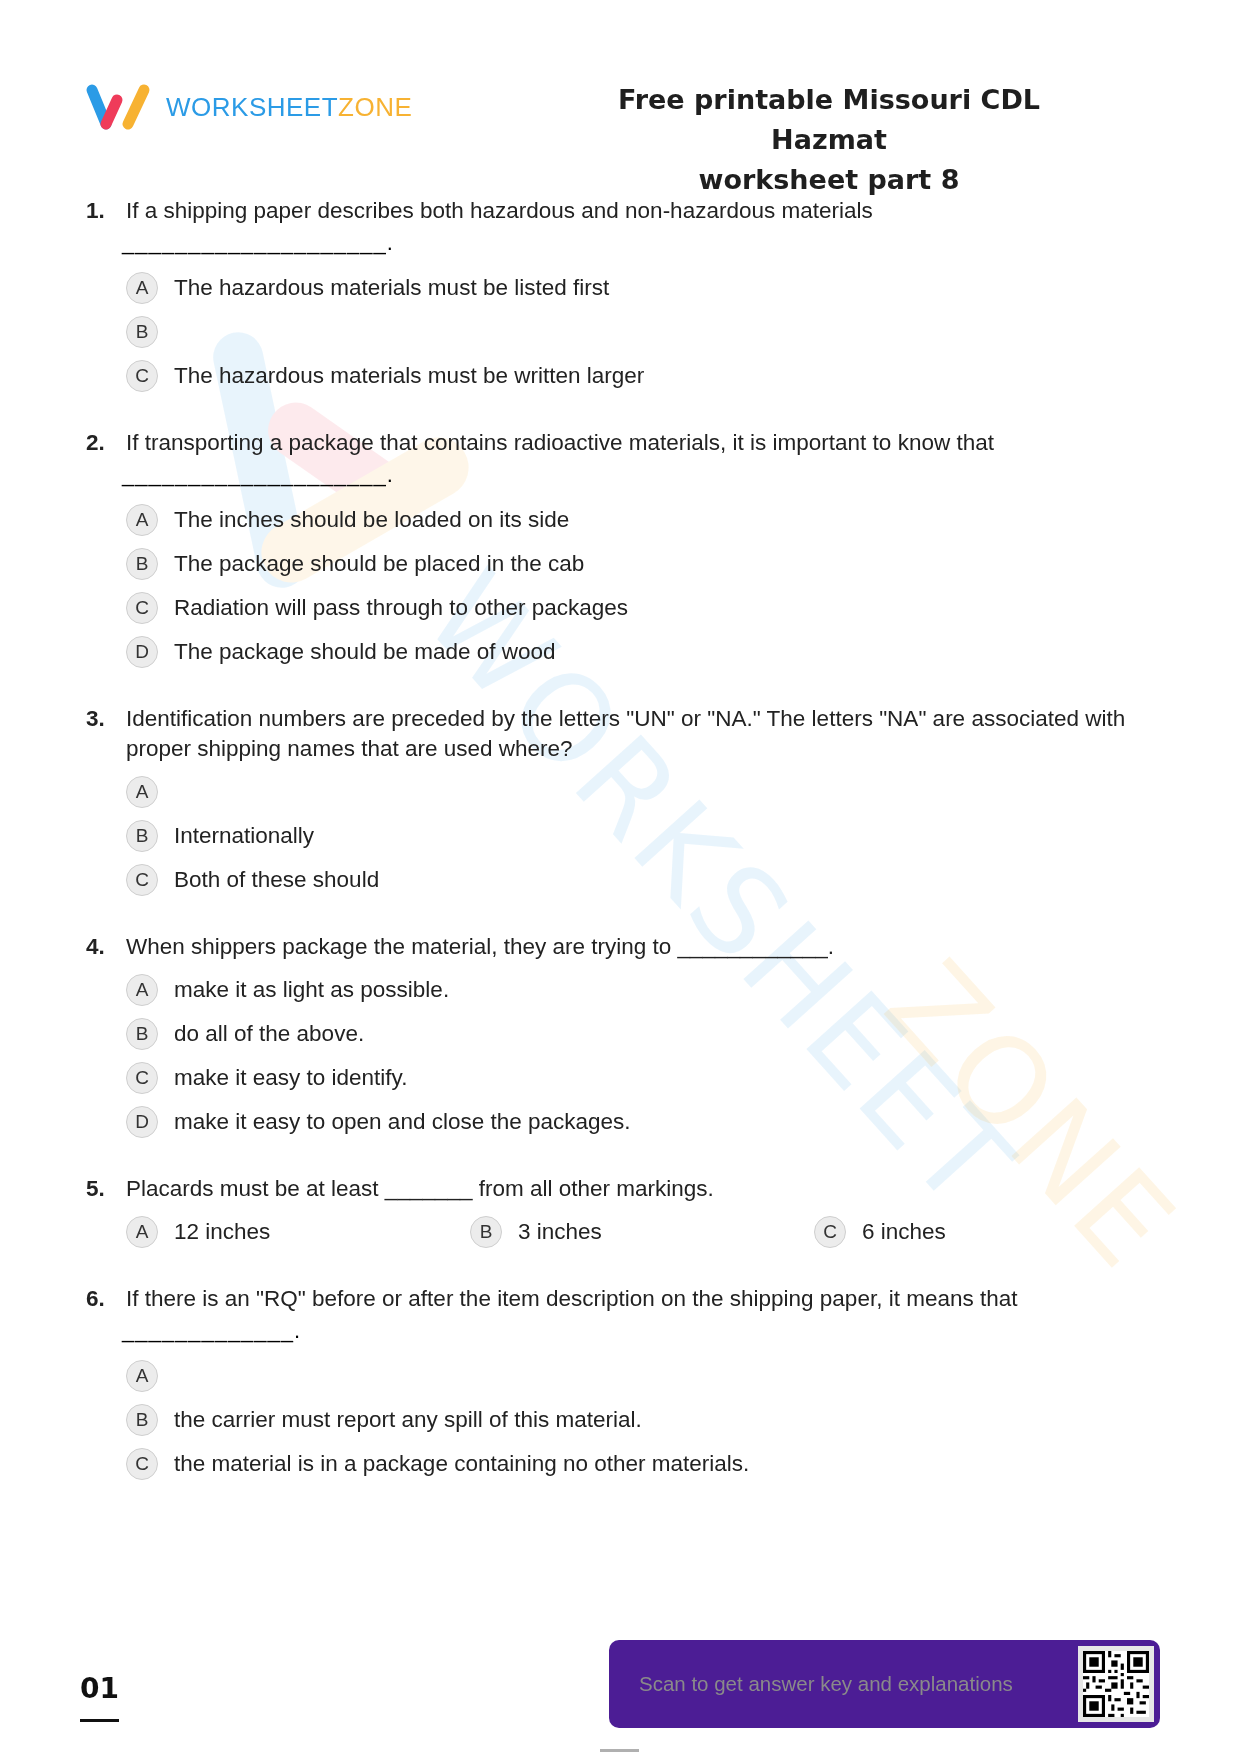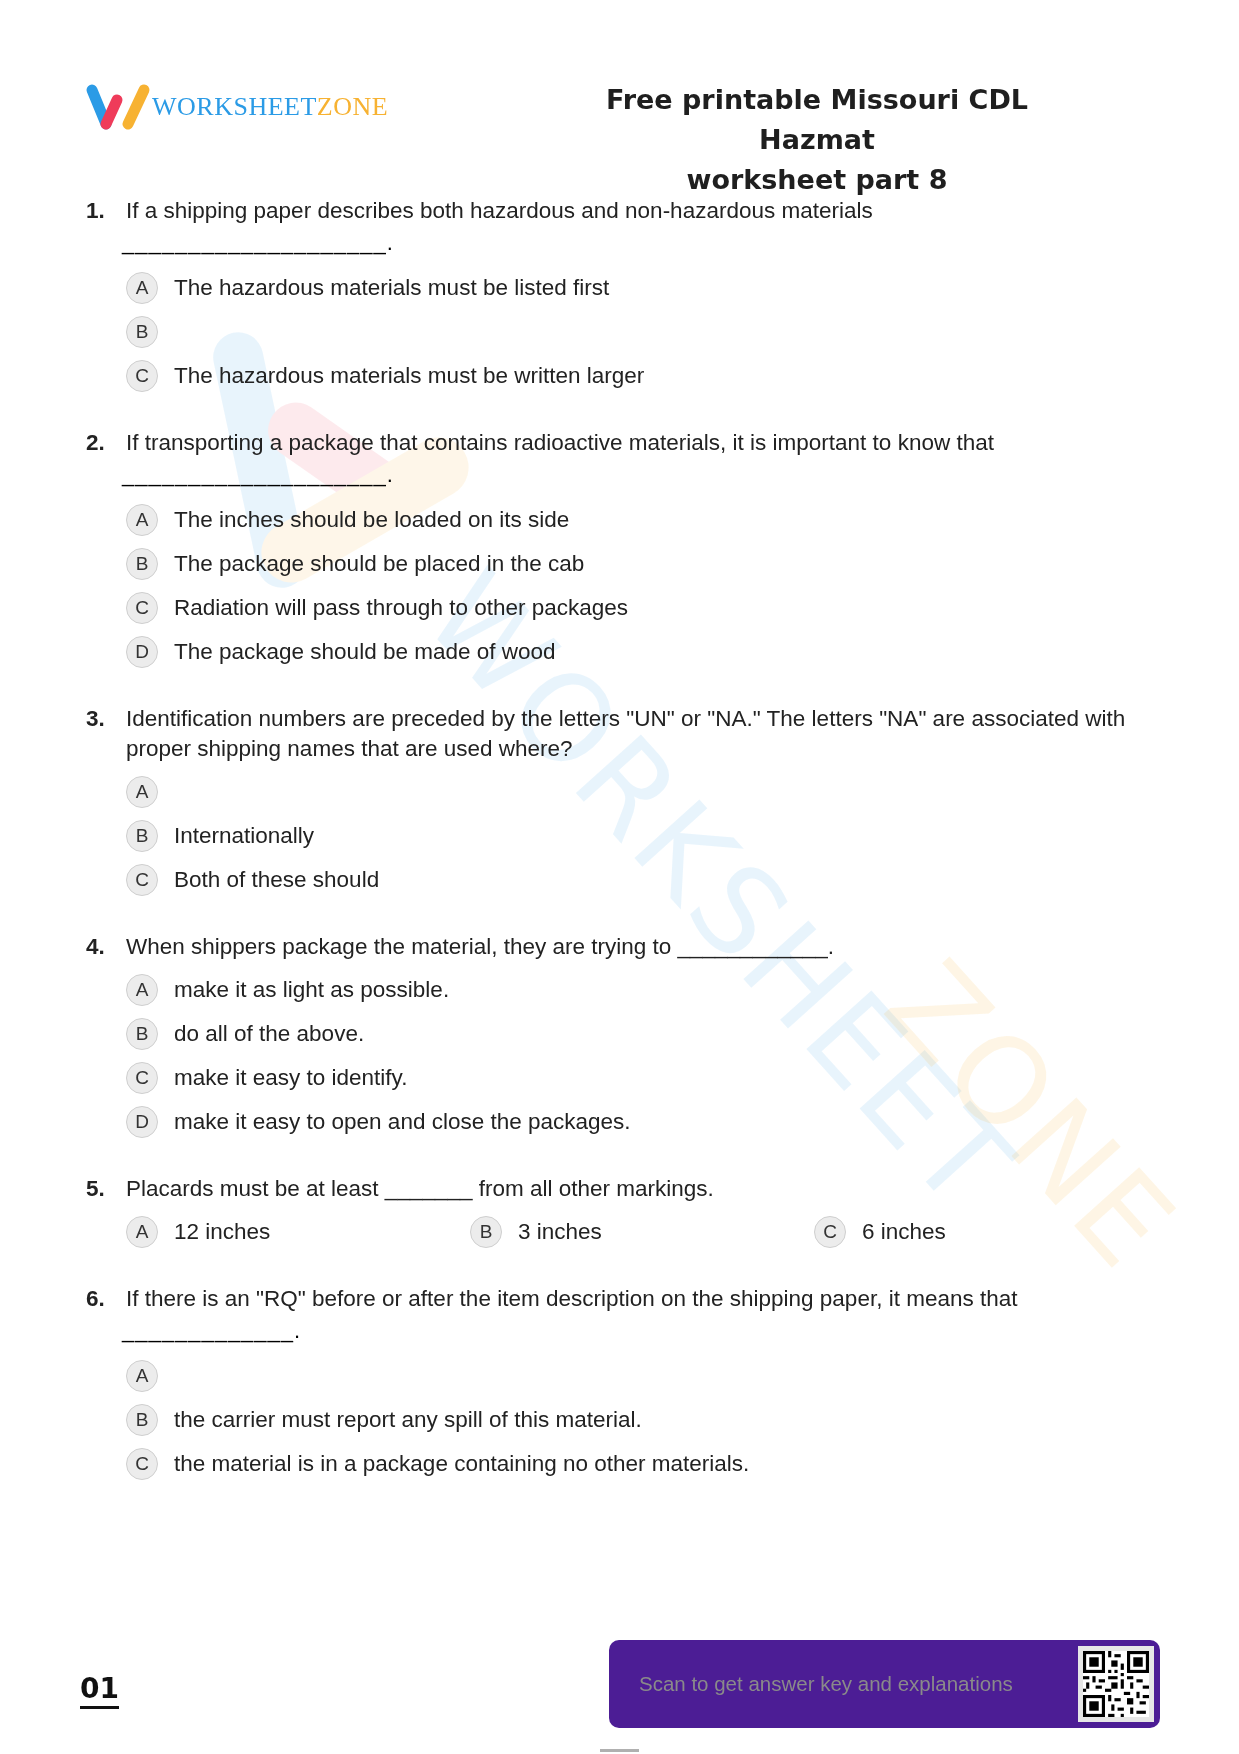--- a/index.html
+++ b/index.html
@@ -1,45 +1,45 @@
 <!DOCTYPE html>
 <html><head>
 <meta charset="utf-8">
 <style>
   html, body { margin:0; padding:0; background:#ffffff; }
   body { width:1239px; height:1754px; position:relative; overflow:hidden;
          font-family:"Liberation Sans", "DejaVu Sans", sans-serif; color:#222; }
   .watermark { position:absolute; left:0; top:0; width:1239px; height:1754px; pointer-events:none; }
   .logo { position:absolute; left:84px; top:82px; display:flex; align-items:center; }
   .logo svg { display:block; }
-  .logo-text { font-family:Liberation Serif, serif; font-size:26px; letter-spacing:0.5px; font-weight:normal; }
+  .logo-text { font-family:Liberation Sans, sans-serif; font-size:26px; letter-spacing:0.5px; margin-left:14px; font-weight:normal; }
   .logo-text .w { color:#2b9be6; }
   .logo-text .z { color:#f7b232; }
-  .title { position:absolute; left:552px; top:80px; width:530px; text-align:center;
+  .title { position:absolute; left:564px; top:80px; width:530px; text-align:center;
            font-family:"DejaVu Sans", sans-serif; font-weight:bold; font-size:27px; line-height:40px; color:#1f1f1f; }
   .questions { position:absolute; left:86px; top:196px; width:1080px; }
   .q { position:relative; margin-bottom:30px; }
   .q-head { display:flex; font-size:22.5px; line-height:30px; }
   .q-num { width:40px; font-weight:bold; flex:none; }
   .q-text { flex:1; }
   .q-blank { margin-left:36px; font-size:22px; line-height:34px; letter-spacing:1px; color:#000000; }
   .opts { margin-left:40px; margin-top:6px; }
   .opt { display:flex; align-items:center; height:44px; font-size:22.5px; }
   .opts.row { display:flex; }
   .opts.row .opt { width:344px; }
   .circle { width:32px; height:32px; border-radius:50%; background:#ececec; border:1px solid #cfcfcf;
             box-sizing:border-box; display:flex; align-items:center; justify-content:center;
             font-size:19px; color:#333; margin-right:16px; flex:none; }
   .footer-box { position:absolute; left:609px; top:1640px; width:551px; height:88px; background:#4c1d95;
                 border-radius:10px; }
   .footer-text { position:absolute; left:30px; top:32px; font-size:20.5px; color:#8a8a8a; }
   .qr { position:absolute; right:6px; top:6px; width:76px; height:76px; background:#e6e6e6;
         display:flex; align-items:center; justify-content:center; }
   .page-num { position:absolute; left:80px; top:1674px; font-family:"DejaVu Sans", sans-serif;
-              font-weight:bold; font-size:28px; color:#111; border-bottom:3px solid #111; line-height:30px; padding-bottom:2px; }
+              font-weight:bold; font-size:28px; color:#111; border-bottom:3px solid #111; line-height:30px; padding-bottom:15px; }
   .bottom-line { position:absolute; left:600px; top:1749px; width:39px; height:3px; background:#b0b0b0; }
 </style>
 </head>
 <body>
 
 <svg class="watermark" viewBox="0 0 1239 1754">
   <g opacity="0.10">
     <rect x="235" y="330" width="50" height="260" rx="25" fill="#2b9be6" transform="rotate(-12 260 460)"></rect>
     <rect x="260" y="430" width="150" height="55" rx="27" fill="#ef3b5a" transform="rotate(35 335 457)"></rect>
     <rect x="250" y="480" width="230" height="60" rx="30" fill="#f7b232" transform="rotate(-30 365 510)"></rect>

